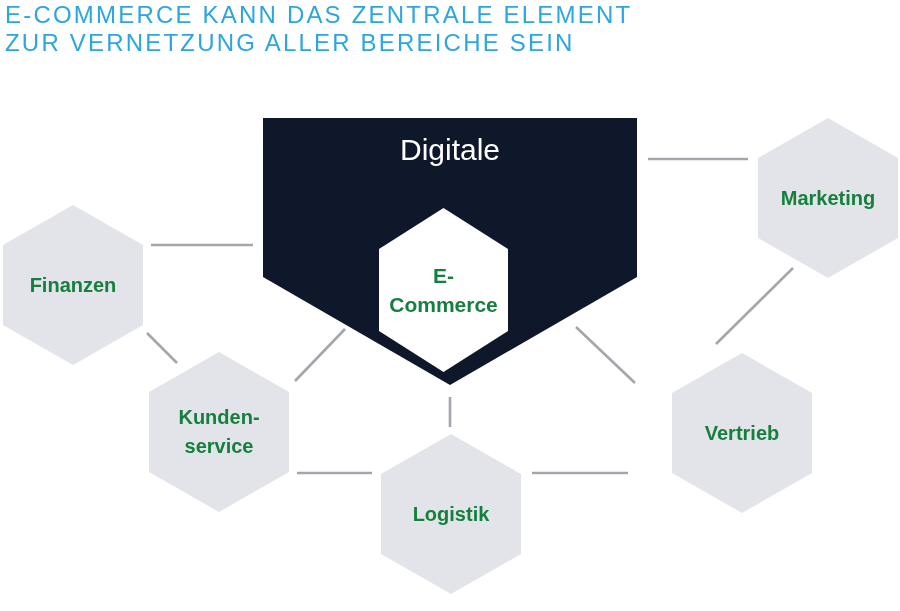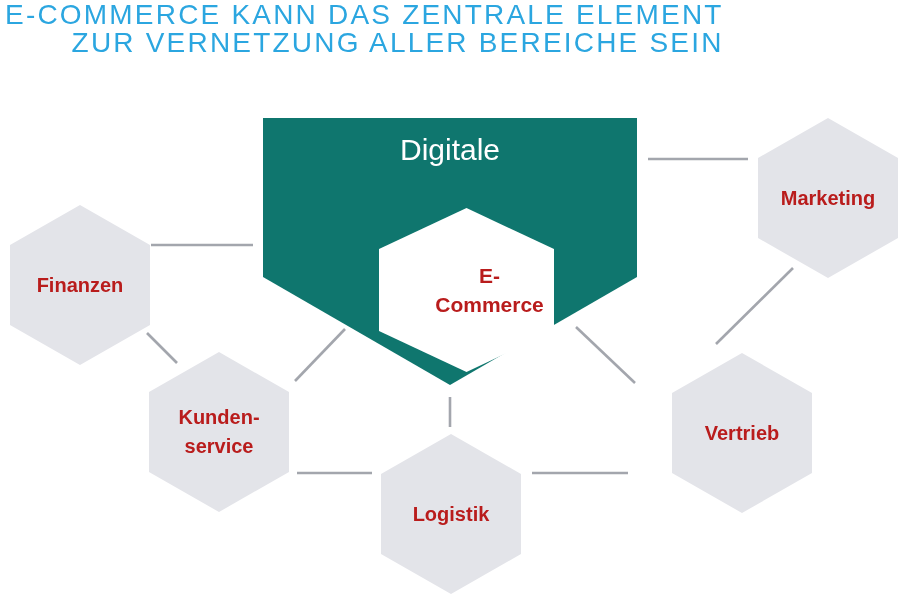--- a/index.html
+++ b/index.html
@@ -15,26 +15,25 @@
     background: #ffffff;
     overflow: hidden;
   }
 
   
   .heading {
     position: absolute;
     left: 5px;
     top: 1px;
     color: #2ba6e0;
-    font-size: 28px;
+    font-size: 24px;
     line-height: 28px;
     letter-spacing: 2.2px;
     font-weight: 400;
     white-space: nowrap;
-    text-align: right;
   }
 
   
   svg.connectors {
     position: absolute;
     left: 0;
     top: 0;
     width: 900px;
     height: 611px;
   }
@@ -43,21 +42,21 @@
     stroke-width: 2.6;
   }
 
   
   .pentagon {
     position: absolute;
     left: 263px;
     top: 118px;
     width: 374px;
     height: 267px;
-    background: #0f766e;
+    background: #0f172a;
     clip-path: polygon(0% 0%, 100% 0%, 100% 59.55%, 50% 100%, 0% 59.55%);
   }
   .pentagon-title {
     position: absolute;
     left: 0;
     top: 15px;
     width: 100%;
     text-align: center;
     color: #ffffff;
     font-size: 30px;
@@ -73,36 +72,35 @@
     align-items: center;
     justify-content: center;
     text-align: center;
   }
   .hex-white {
     left: 379px;
     top: 208px;
     width: 129px;
     height: 164px;
     background: #ffffff;
-    padding-left: 46px;
   }
   .hex-gray {
     width: 140px;
     height: 160px;
     background: #e3e4e9;
   }
   .hex-label {
-    color: #b91c1c;
+    color: #15803d;
     font-weight: 700;
     font-size: 20px;
     line-height: 29px;
   }
   .hex-white .hex-label { font-size: 21px; }
 
-  #hex-finanzen      { left: 10px;   top: 205px; }
+  #hex-finanzen      { left: 3px;   top: 205px; }
   #hex-kundenservice { left: 149px; top: 352px; }
   #hex-logistik      { left: 381px; top: 434px; }
   #hex-vertrieb      { left: 640px; top: 353px; margin-left: 32px; }
   #hex-marketing     { left: 758px; top: 118px; }
 </style>
 </head>
 <body>
 
 <div class="canvas">
 

